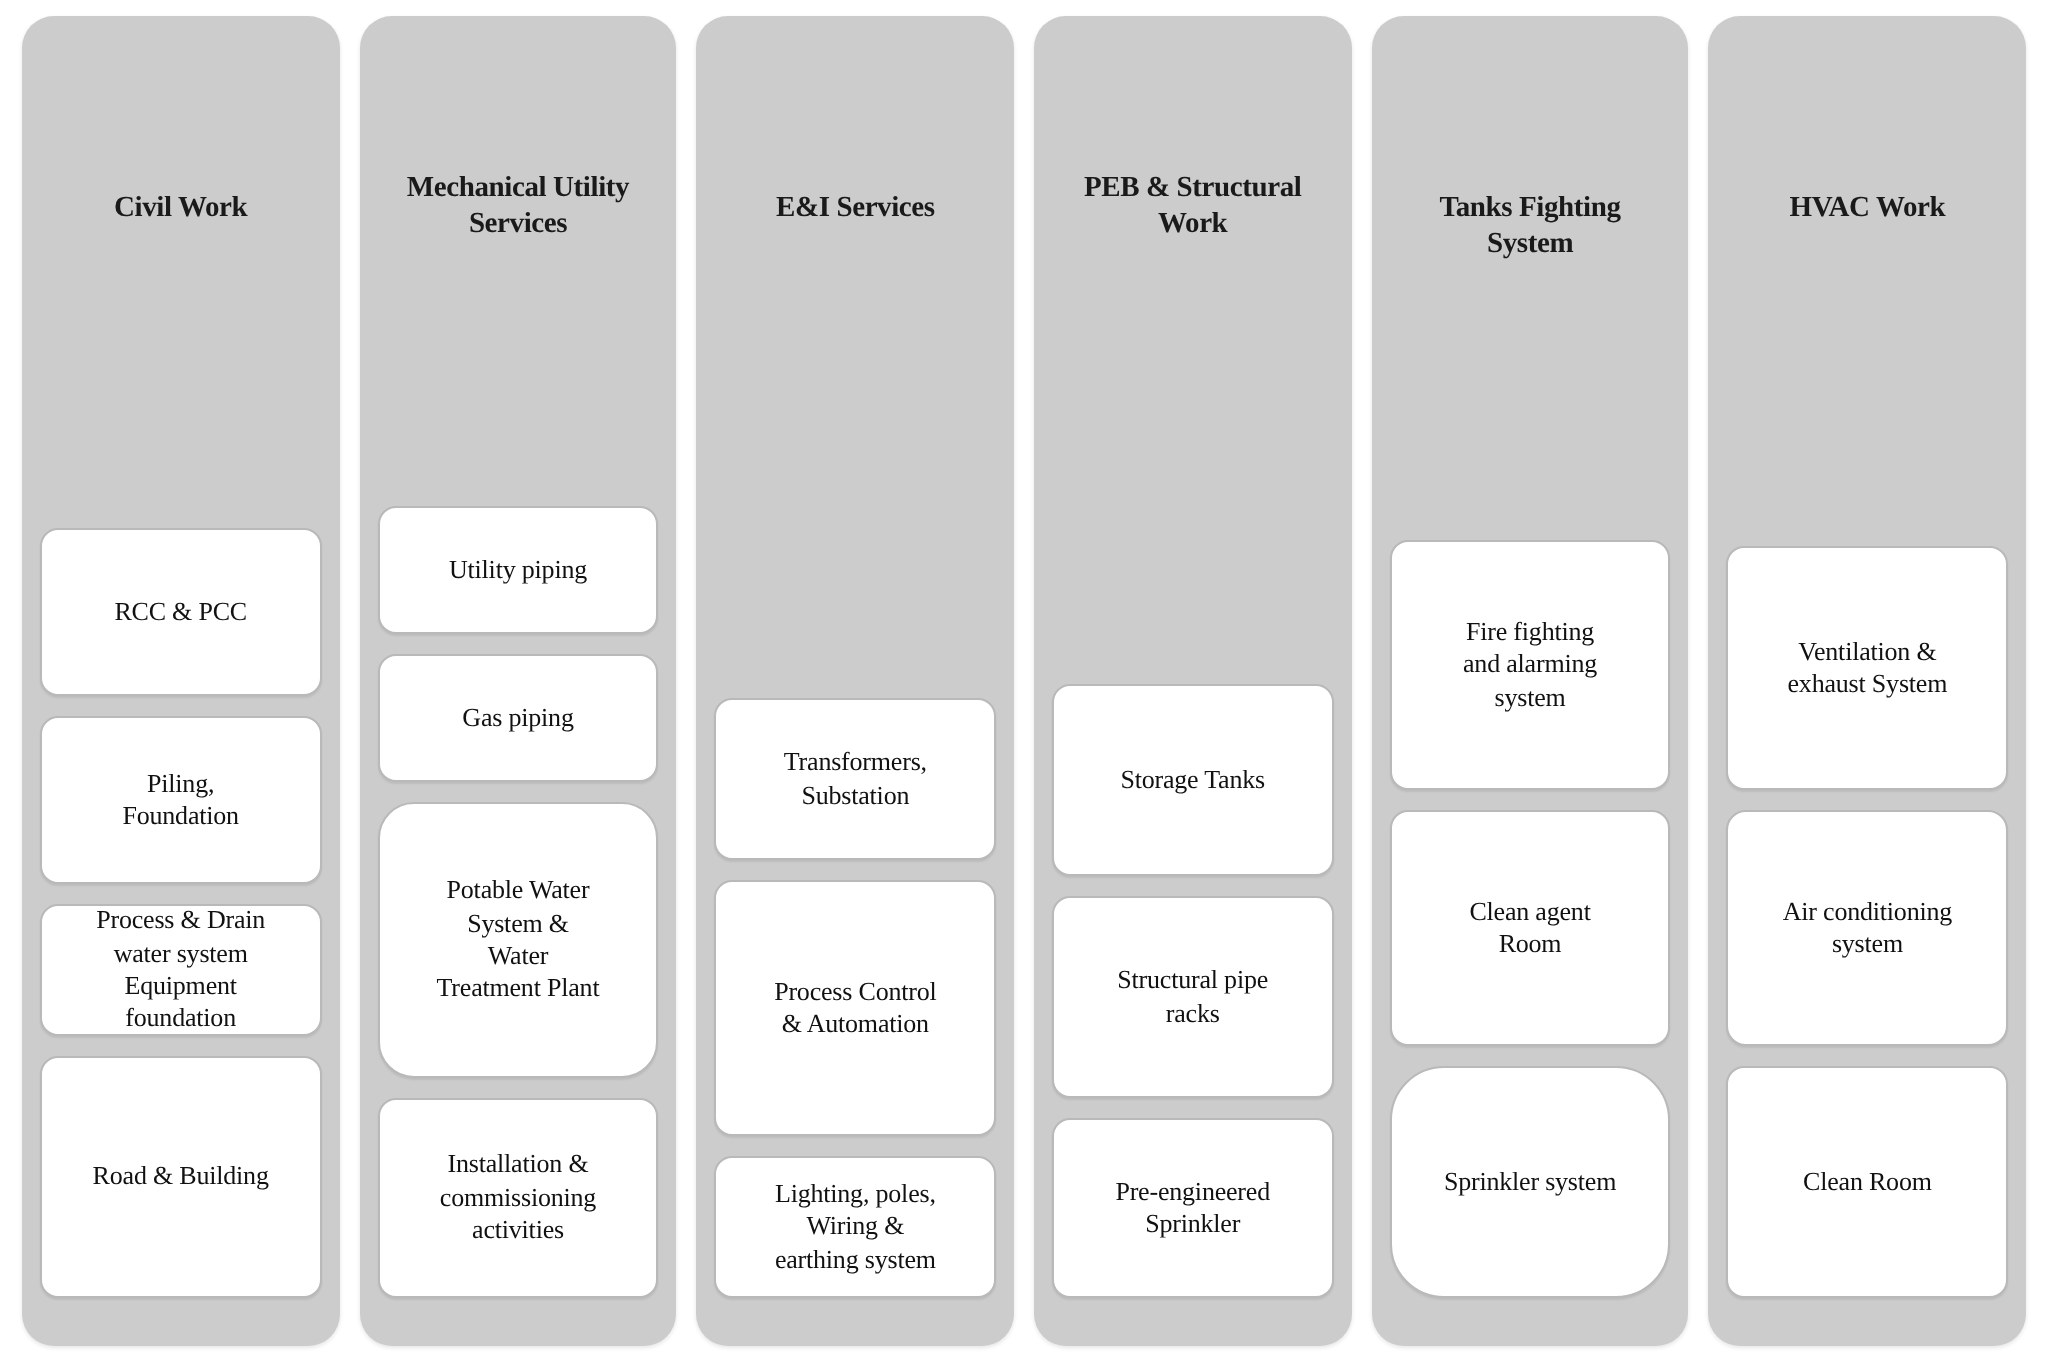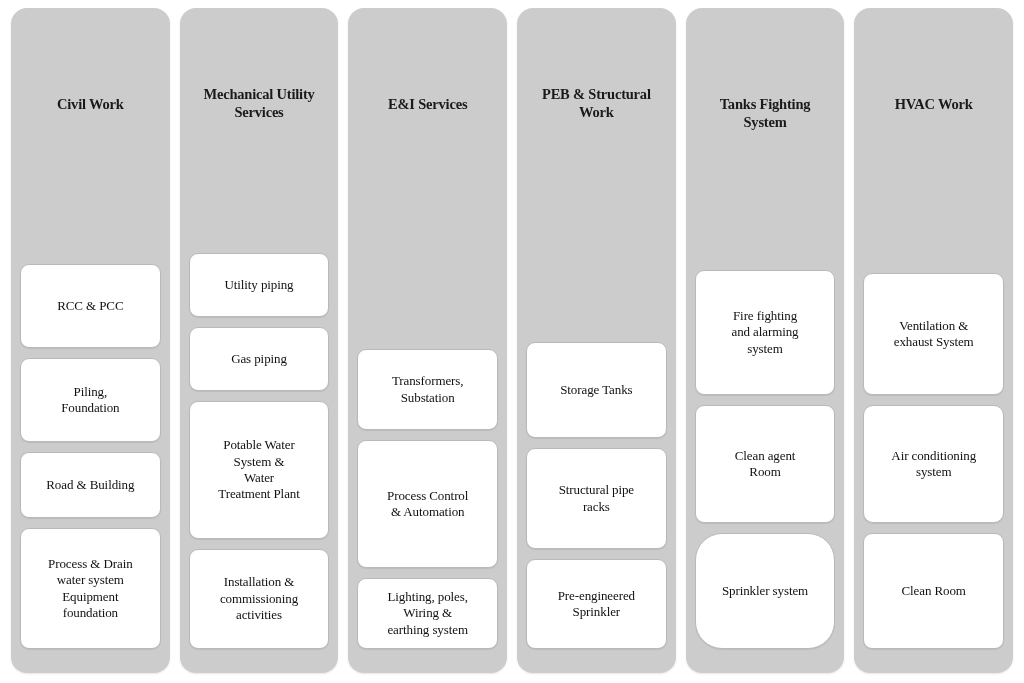--- a/index.html
+++ b/index.html
@@ -81,21 +81,21 @@
 
   
   #col-civil-work .card:nth-child(1) { height: 84px; }
   #col-civil-work .card:nth-child(2) { height: 84px; }
   #col-civil-work .card:nth-child(3) { height: 66px; }
   #col-civil-work .card:nth-child(4) { height: 121px; }
 
   
   #col-mechanical-utility-services .card:nth-child(1) { height: 64px; }
   #col-mechanical-utility-services .card:nth-child(2) { height: 64px; }
-  #col-mechanical-utility-services .card:nth-child(3) { height: 138px; }
+  #col-mechanical-utility-services .card:nth-child(3) { height: 138px; border-radius: 18px; }
   #col-mechanical-utility-services .card:nth-child(4) { height: 100px; }
 
   
   #col-ei-services .card:nth-child(1) { height: 81px; }
   #col-ei-services .card:nth-child(2) { height: 128px; }
   #col-ei-services .card:nth-child(3) { height: 71px; }
   #col-ei-services .card:nth-child(4) { height: 106px; }
 
   
   #col-peb-structural-work .card:nth-child(1) { height: 96px; }
@@ -117,25 +117,25 @@
 <body>
 
 <div id="diagram-root">
 
   <div class="column" id="col-civil-work">
     <div class="col-title">Civil Work</div>
     <div class="cards">
       <div class="card">RCC &amp; PCC</div>
       <div class="card">Piling,
 Foundation</div>
-      <div class="card">Road &amp; Building</div>
       <div class="card">Process &amp; Drain
 water system
 Equipment
 foundation</div>
+      <div class="card">Road &amp; Building</div>
     </div>
   </div>
 
   <div class="column" id="col-mechanical-utility-services">
     <div class="col-title two-line">Mechanical Utility
 Services</div>
     <div class="cards">
       <div class="card">Utility piping</div>
       <div class="card">Gas piping</div>
       <div class="card">Potable Water

